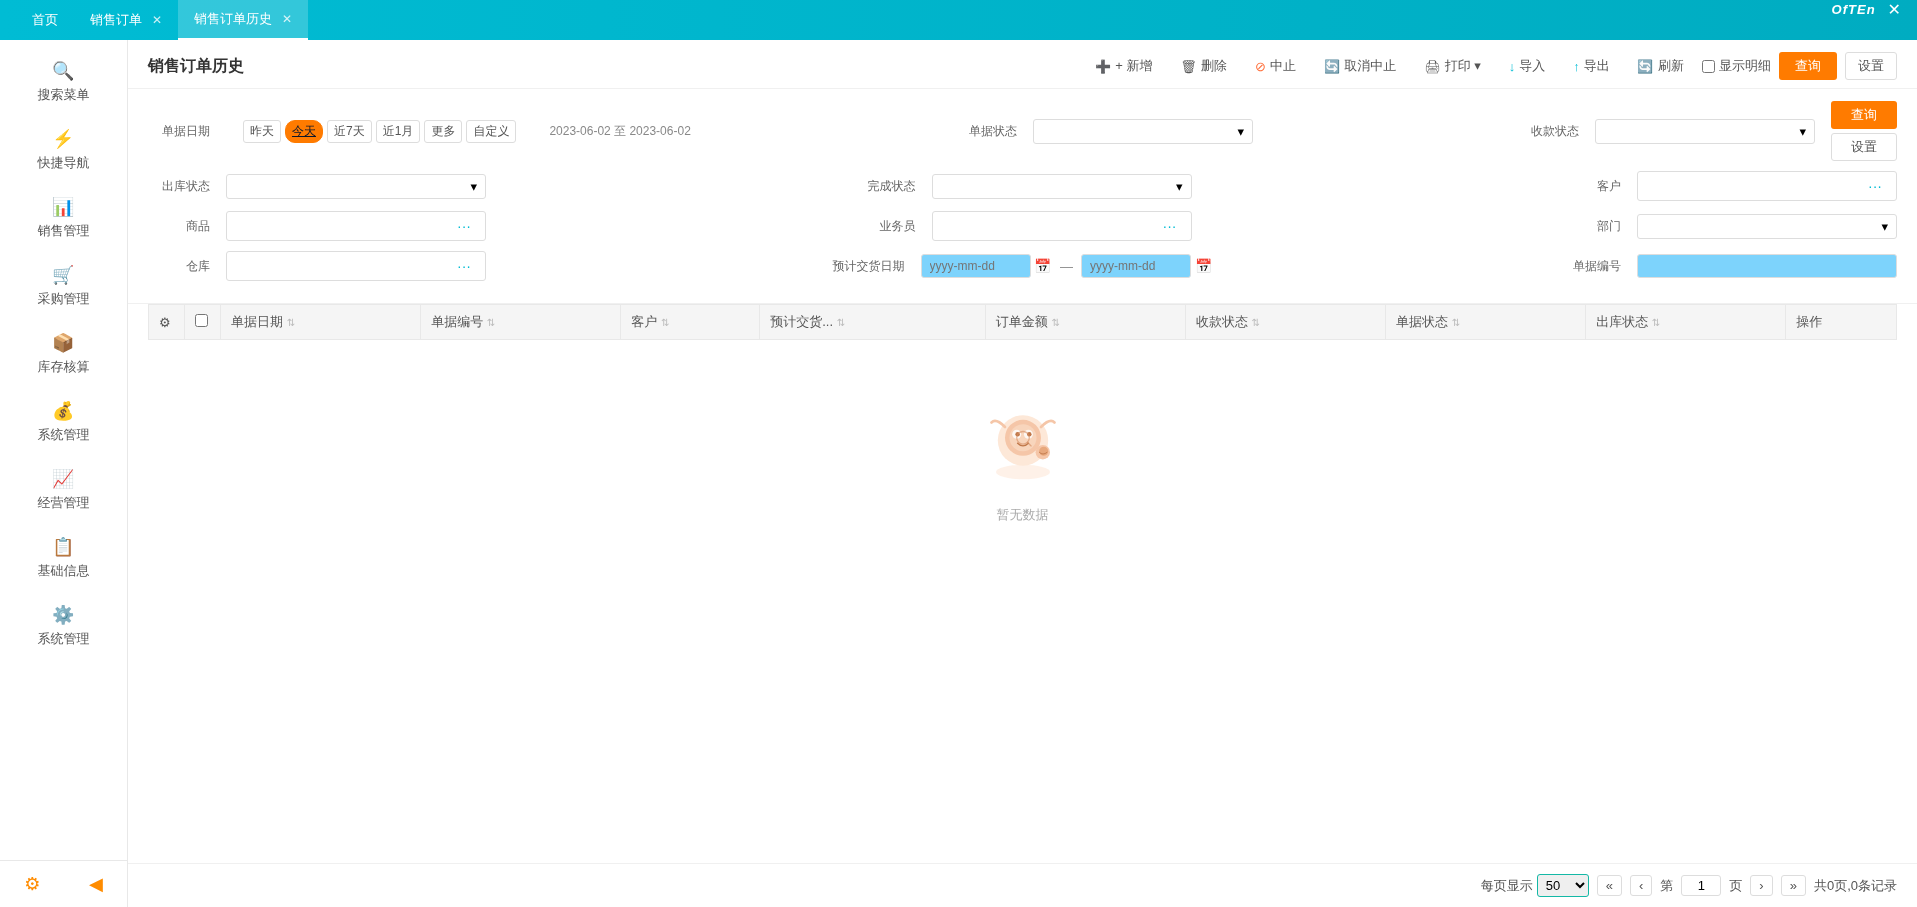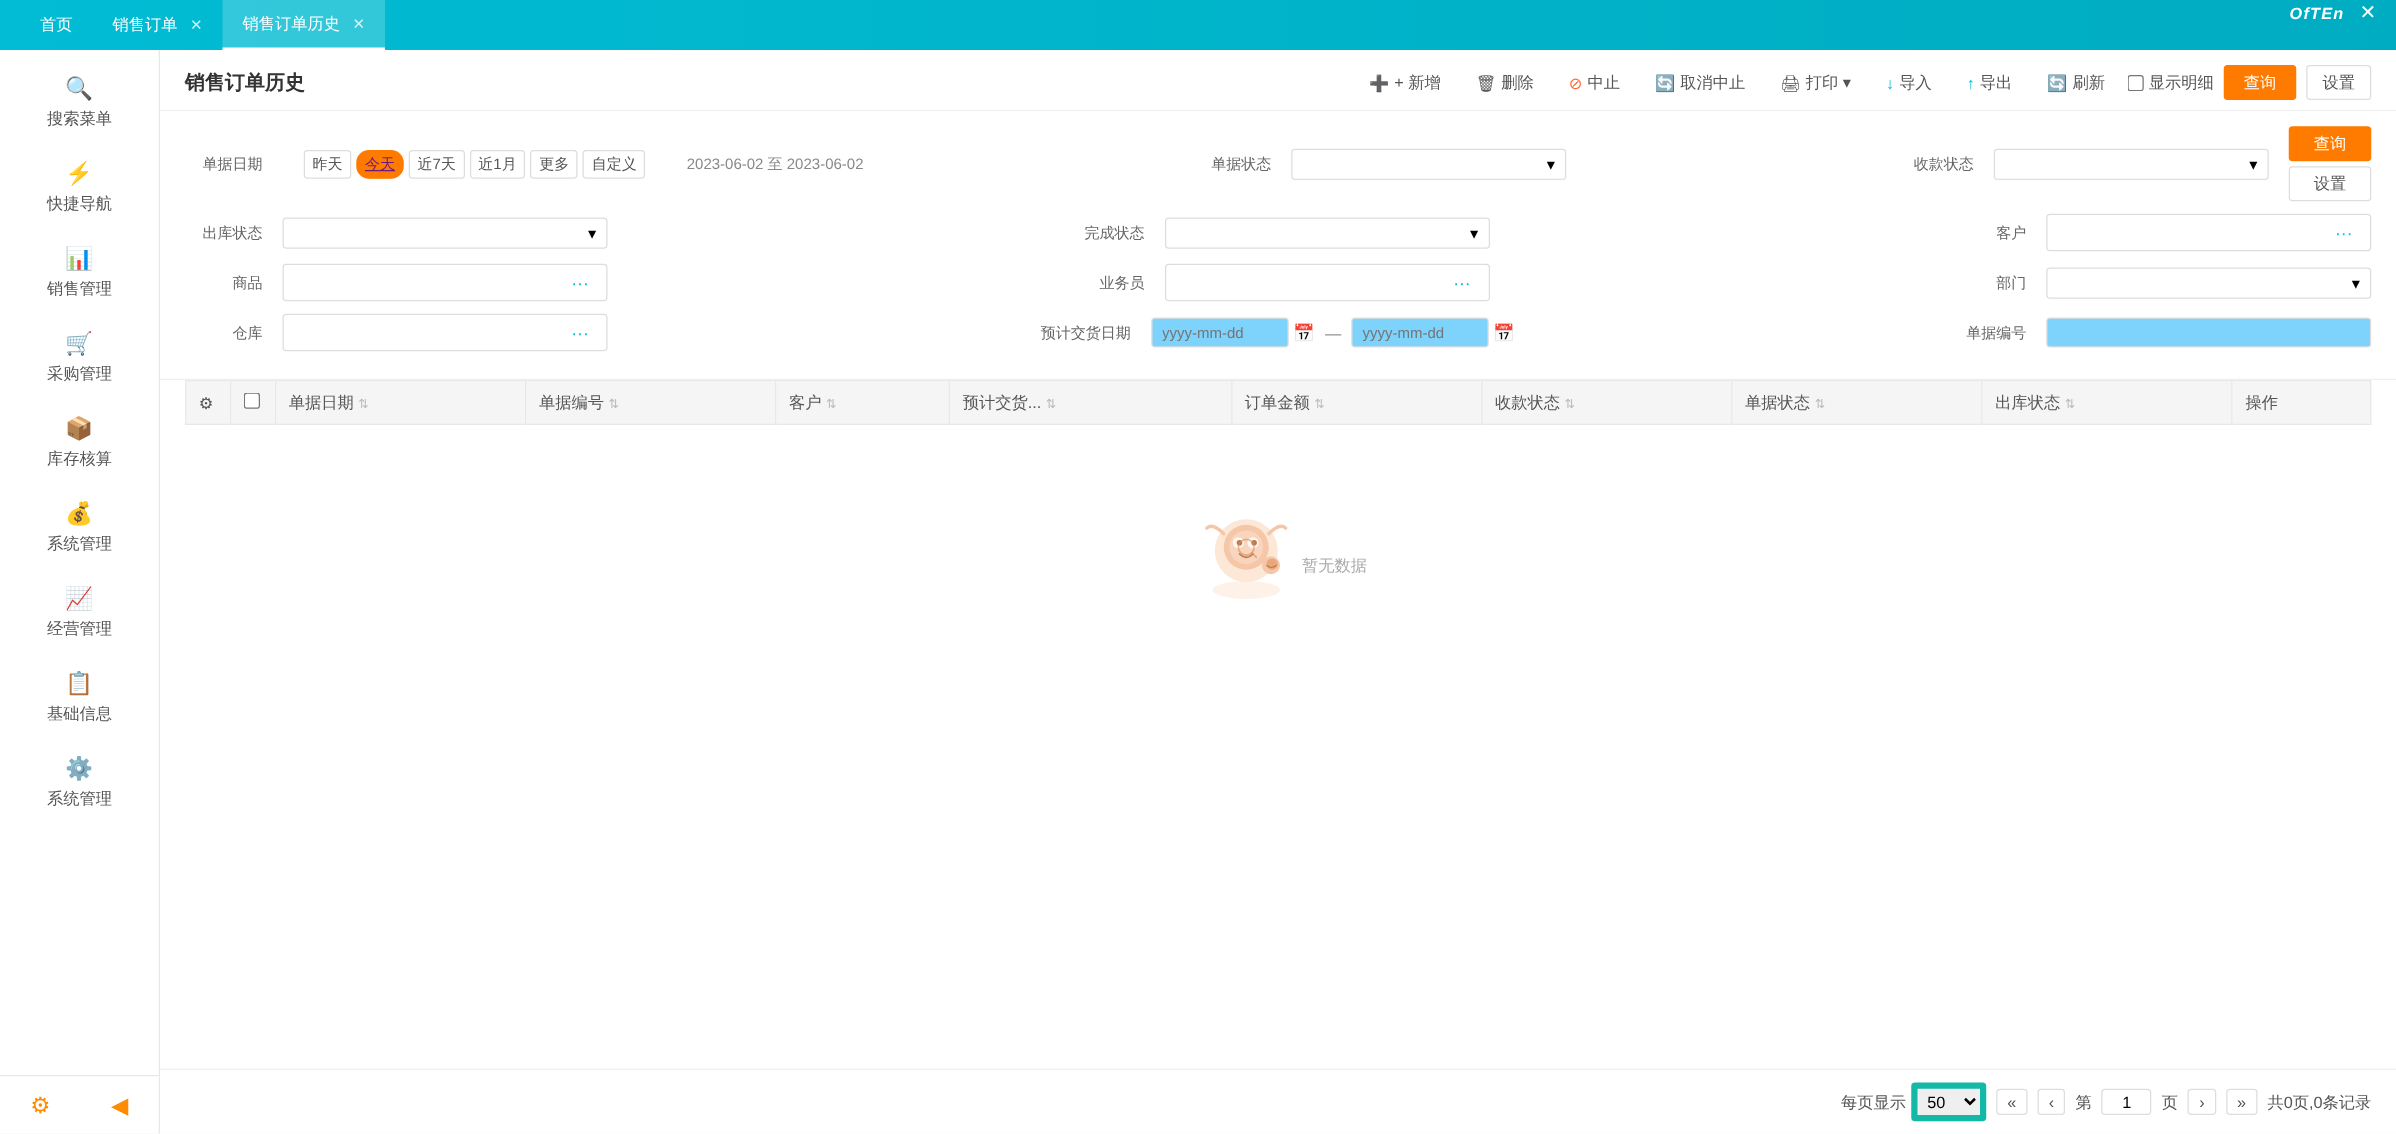--- a/index.html
+++ b/index.html
@@ -211,21 +211,21 @@
       padding: 2px 6px;
       border: 1px solid #ddd;
       border-radius: 3px;
       font-size: 12px;
       cursor: pointer;
       background: #fff;
       color: #555;
     }
     .date-quick-btn.active {
       background: #ff7b00;
-      color: #701a75;
+      color: #0f172a;
       border-color: #ff7b00;
       border-radius: 10px;
       text-decoration: underline;
     }
     .date-range {
       display: flex;
       align-items: center;
       gap: 4px;
       font-size: 12px;
       color: #888;
@@ -273,21 +273,21 @@
       white-space: nowrap;
       font-weight: normal;
     }
     .data-table th.with-sort { cursor: pointer; }
     .sort-icon { color: #bbb; font-size: 10px; }
     .settings-col { width: 36px; text-align: center; }
     .checkbox-col { width: 36px; text-align: center; }
 
     .empty-state {
       display: flex;
-      flex-direction: row;
+      flex-direction: column;
       align-items: center;
       justify-content: center;
       padding: 60px 0;
       color: #aaa;
     }
     .empty-icon {
       width: 90px;
       height: 90px;
       margin-bottom: 16px;
     }
@@ -318,21 +318,21 @@
       color: #555;
     }
     .page-num-input {
       border: 1px solid #ddd;
       border-radius: 3px;
       padding: 2px 6px;
       width: 40px;
       text-align: center;
     }
     .page-select {
-      border: 5px solid #14b8a6;
+      border: 1px solid #14b8a6;
       border-radius: 3px;
       padding: 2px 4px;
       cursor: pointer;
     }
   </style>
 </head>
 <body>
 
 <div class="top-bar">
   <div class="top-bar-tabs">

